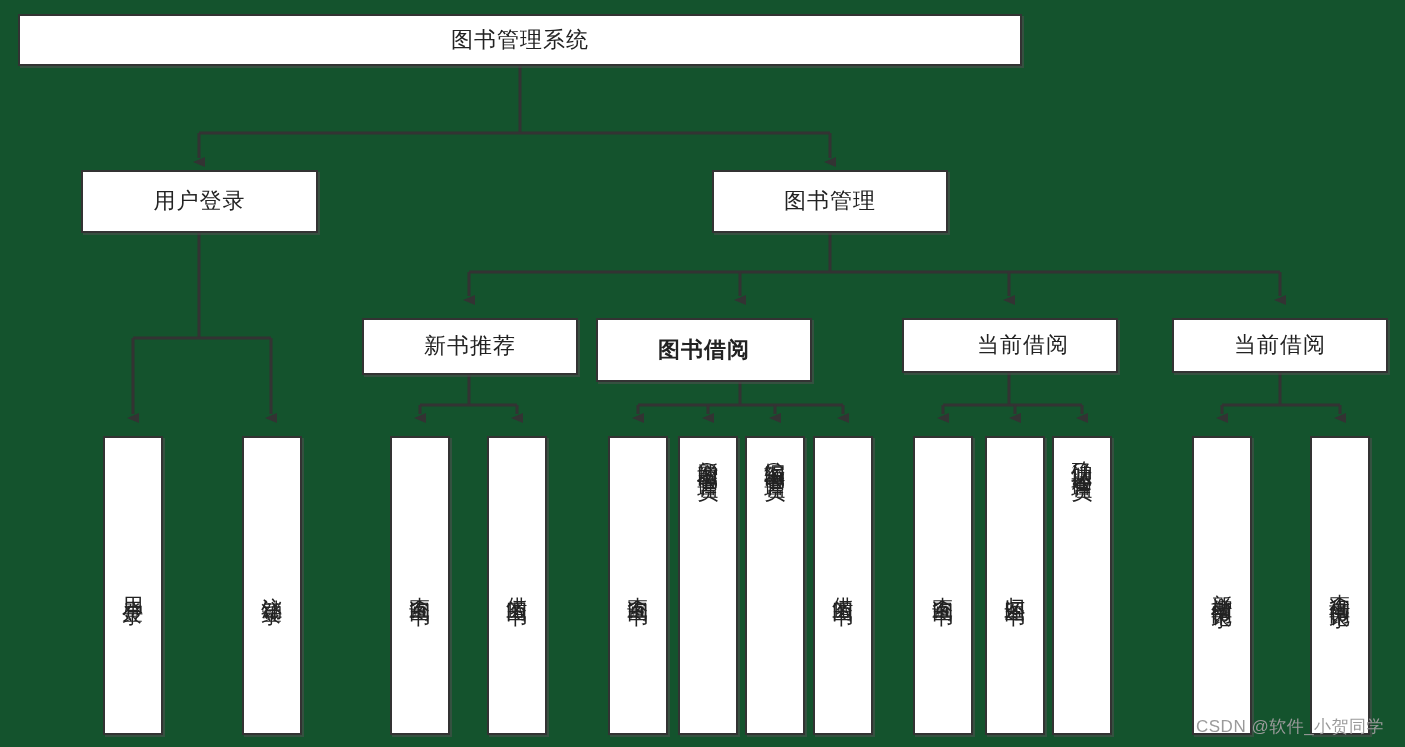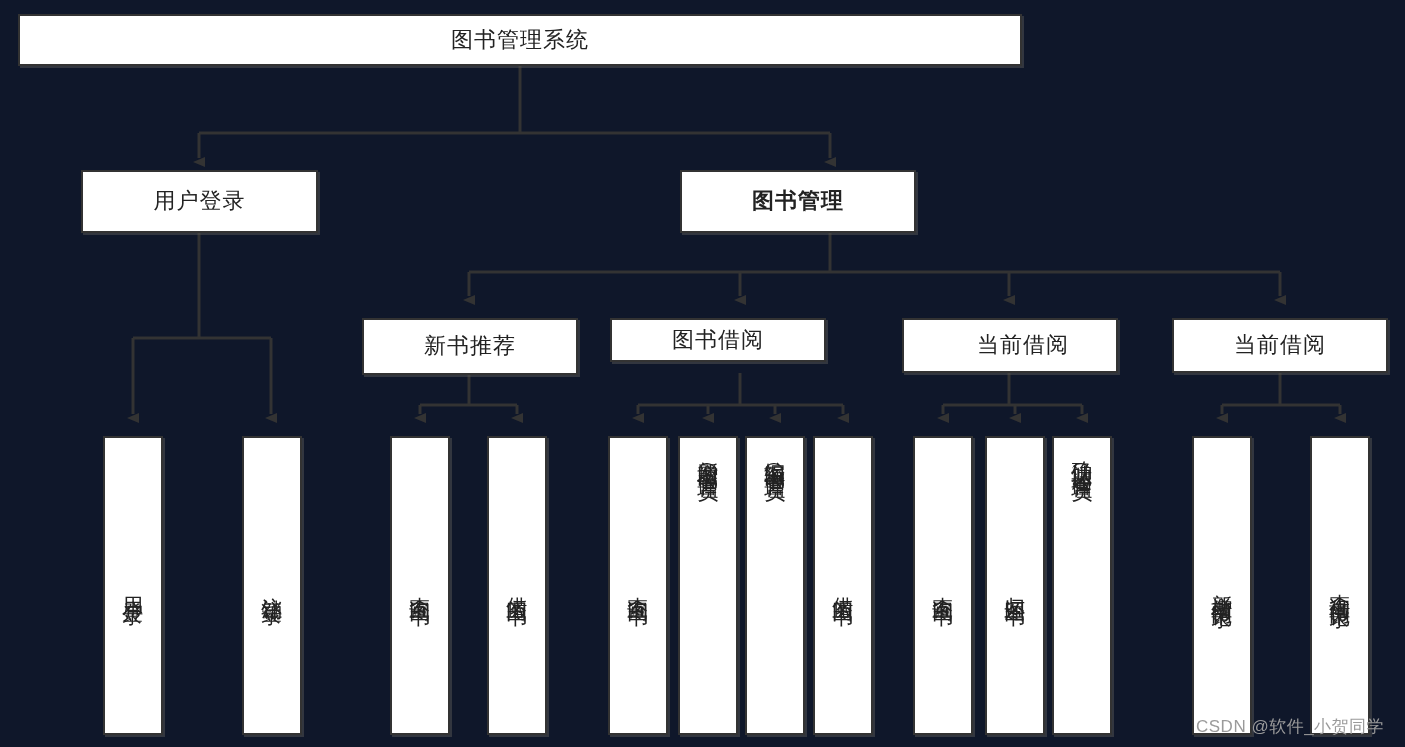--- a/index.html
+++ b/index.html
@@ -7,21 +7,21 @@
     padding: 0;
     background: #ffffff;
   }
   body {
     font-family: "Liberation Sans", "DejaVu Sans", sans-serif;
   }
   #canvas {
     position: relative;
     width: 1405px;
     height: 747px;
-    background: #0f172a;
+    background: #14532d;
     overflow: hidden;
   }
   svg#edges {
     position: absolute;
     left: 0;
     top: 0;
     width: 1405px;
     height: 747px;
     pointer-events: none;
   }
@@ -122,28 +122,28 @@
     </g>
   </svg>
 
   <div class="node node-h" style="left:18px; top:14px; width:1004px; height:52px;">
     <span class="label">图书管理系统</span>
   </div>
 
   <div class="node node-h" style="left:81px; top:170px; width:237px; height:63px;">
     <span class="label">用户登录</span>
   </div>
-  <div class="node node-h" style="left:680px; top:170px; width:236px; height:63px;font-weight:bold;">
+  <div class="node node-h" style="left:712px; top:170px; width:236px; height:63px;">
     <span class="label">图书管理</span>
   </div>
 
   <div class="node node-h" style="left:362px; top:318px; width:216px; height:57px;">
     <span class="label">新书推荐</span>
   </div>
-  <div class="node node-h" style="left:610px; top:318px; width:216px; height:44px;">
+  <div class="node node-h" style="left:596px; top:318px; width:216px; height:64px;font-weight:bold;">
     <span class="label">图书借阅</span>
   </div>
   <div class="node node-h" style="left:902px; top:318px; width:216px; height:55px;padding-left:26px;">
     <span class="label">当前借阅</span>
   </div>
   <div class="node node-h" style="left:1172px; top:318px; width:216px; height:55px;">
     <span class="label">当前借阅</span>
   </div>
 
   <div class="node node-v centered" style="left:103px; top:436px; width:60px; height:299px;">

